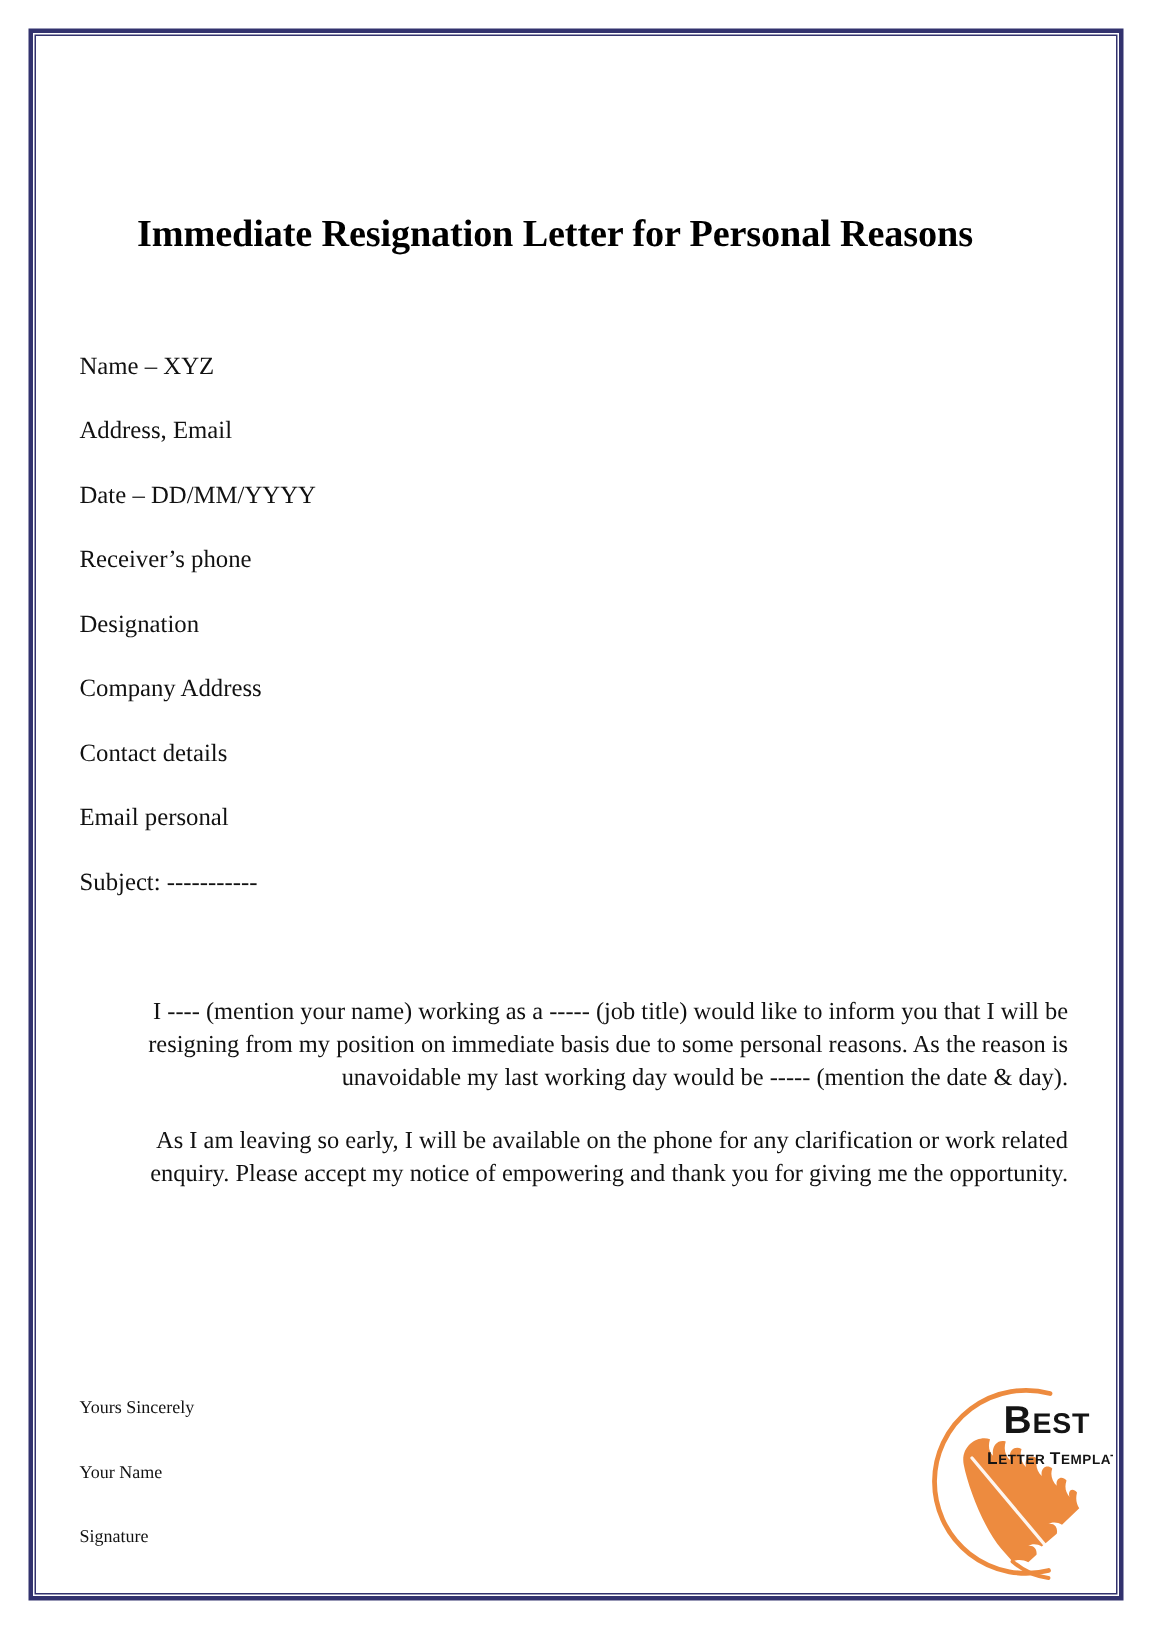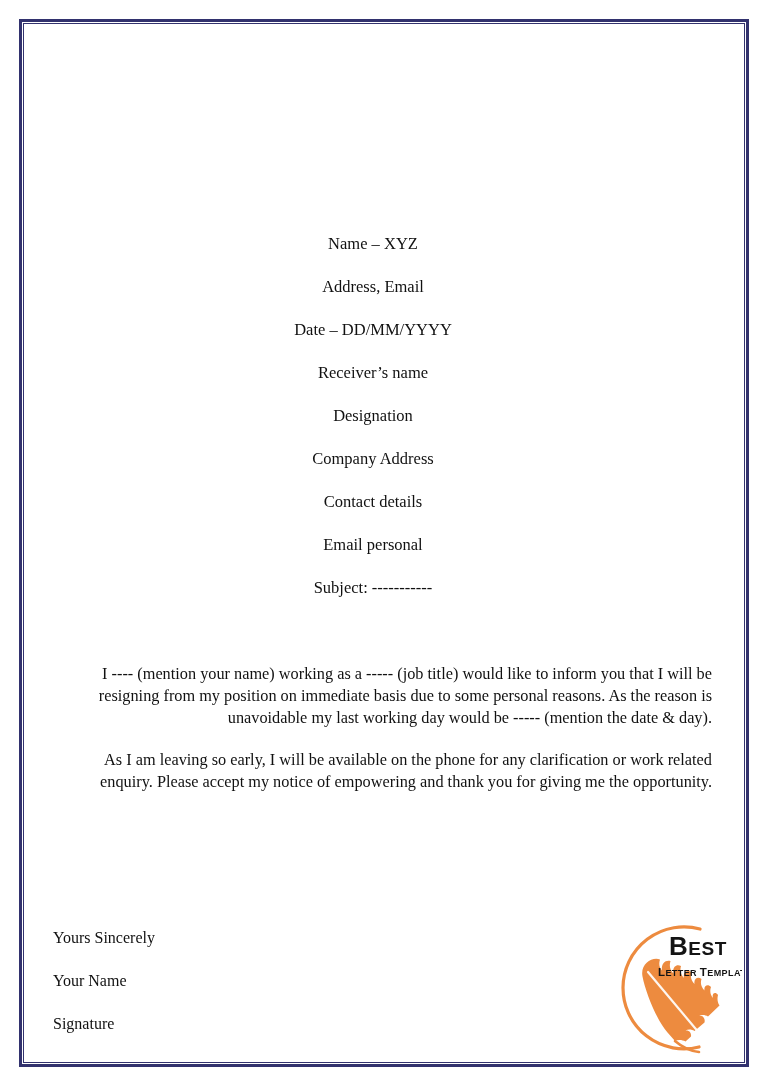--- a/index.html
+++ b/index.html
@@ -69,21 +69,20 @@
     color: #000000;
     font-family: "Liberation Serif", "DejaVu Serif", serif;
   }
 
   
   .meta-block {
     position: absolute;
     left: 0;
     top: 234px;
     width: 640px;
-    text-align: center;
   }
   .meta-line {
     font-size: 16.5px;
     line-height: 20px;
     height: 43px;
     color: #111111;
     white-space: pre;
   }
 
   
@@ -102,21 +101,21 @@
   }
 
   
   .closing-block {
     position: absolute;
     left: 0;
     top: 928px;
     width: 400px;
   }
   .closing-line {
-    font-size: 16px;
+    font-size: 12px;
     line-height: 20px;
     height: 43px;
     color: #111111;
     white-space: pre;
   }
 
   
   .logo {
     position: absolute;
     left: 596px;
@@ -159,26 +158,27 @@
 </head>
 <body>
 
 <div class="page">
 
   <div class="border-outer"></div>
   <div class="border-inner"></div>
 
   <div class="content">
 
+    <h1 class="doc-title">Immediate Resignation Letter for Personal Reasons</h1>
 
     <div class="meta-block">
       <div class="meta-line">Name – XYZ</div>
       <div class="meta-line">Address, Email</div>
       <div class="meta-line">Date – DD/MM/YYYY</div>
-      <div class="meta-line">Receiver’s name</div>
+      <div class="meta-line">Receiver’s phone</div>
       <div class="meta-line">Designation</div>
       <div class="meta-line">Company Address</div>
       <div class="meta-line">Contact details</div>
       <div class="meta-line">Email personal</div>
       <div class="meta-line">Subject: -----------</div>
     </div>
 
     <div class="body-block">
       <p class="body-para">I ---- (mention your name) working as a ----- (job title) would like to inform you that I will be resigning from my position on immediate basis due to some personal reasons. As the reason is unavoidable my last working day would be ----- (mention the date &amp; day).</p>
       <p class="body-para">As I am leaving so early, I will be available on the phone for any clarification or work related enquiry. Please accept my notice of empowering and thank you for giving me the opportunity.</p>

